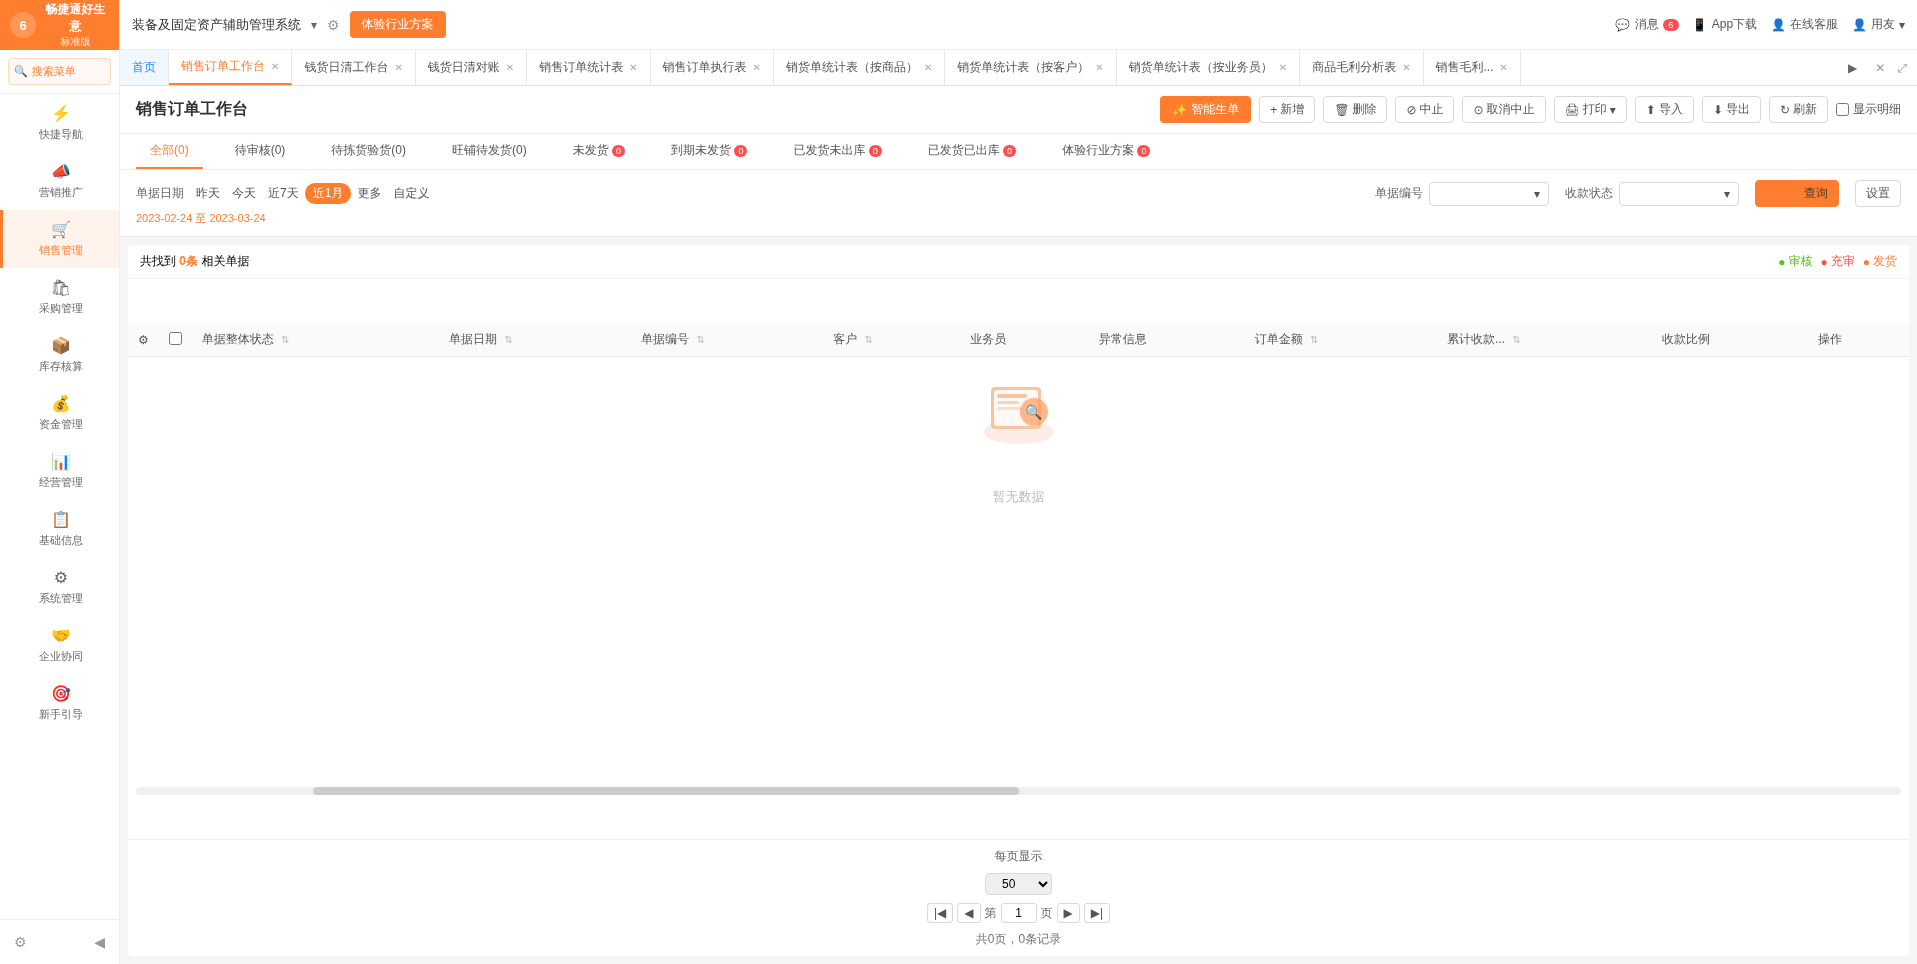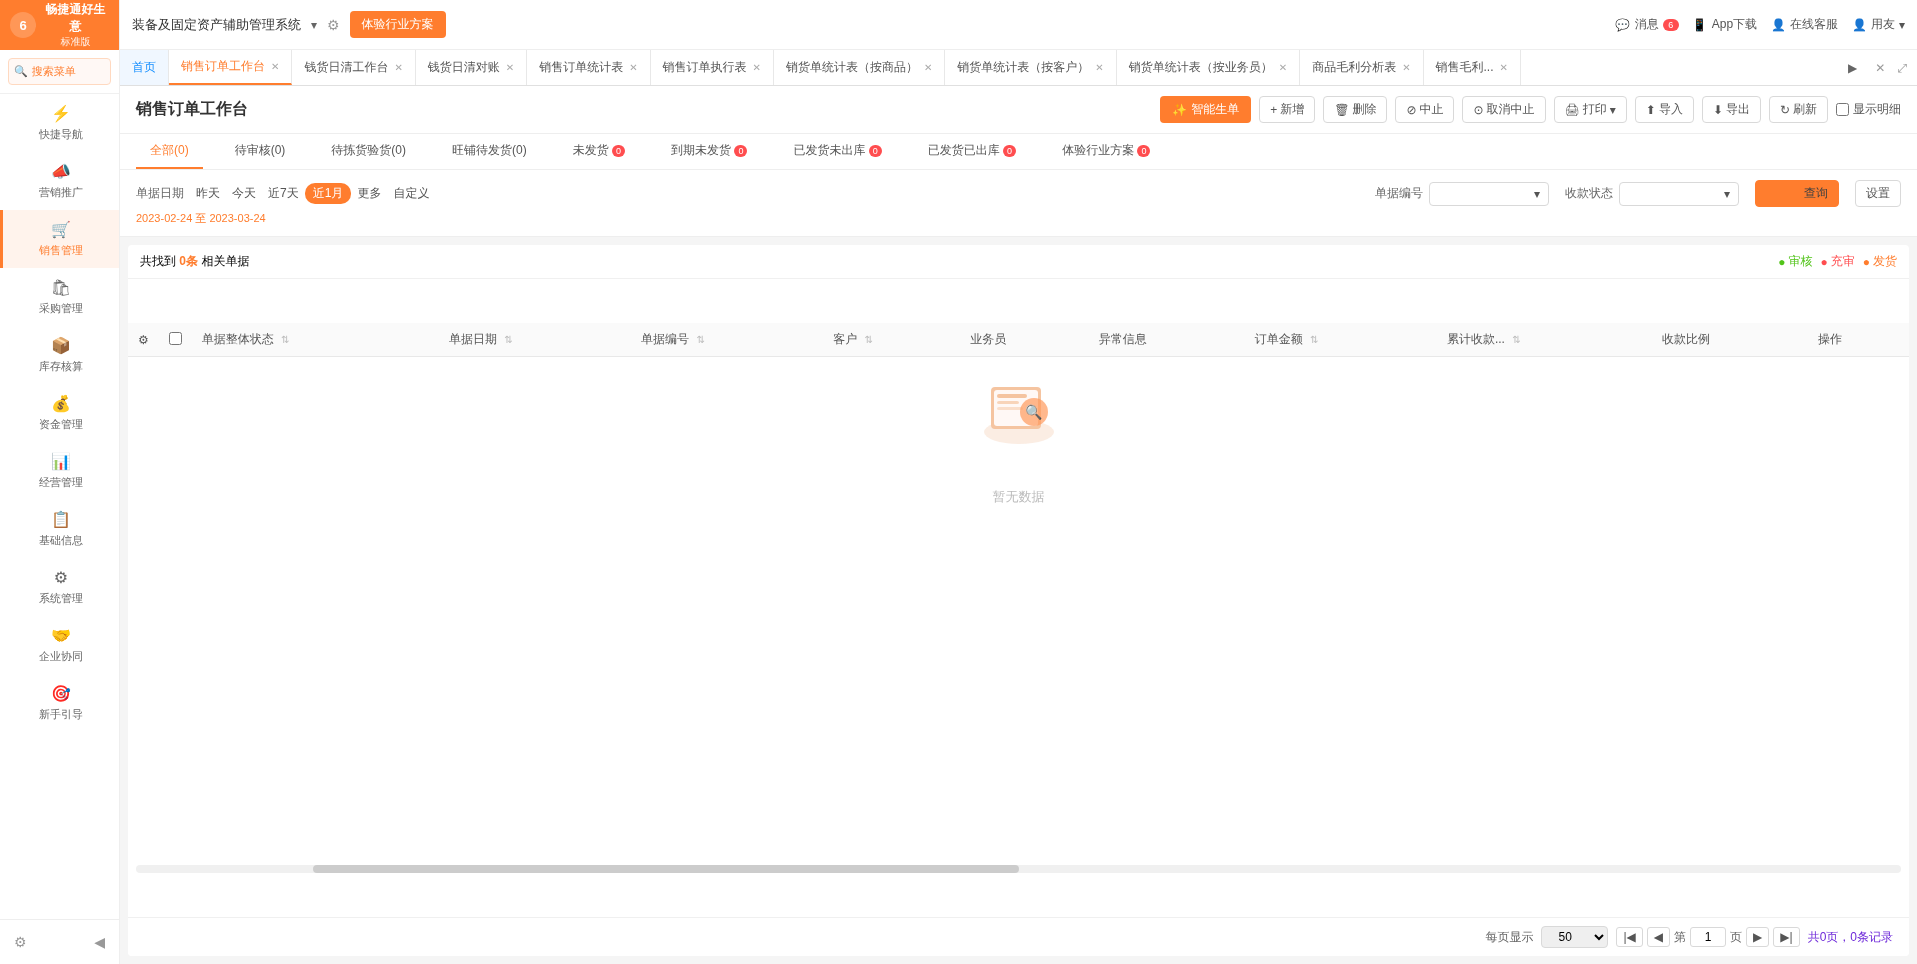--- a/index.html
+++ b/index.html
@@ -86,28 +86,28 @@
     .data-table { width: 100%; border-collapse: collapse; font-size: 12px; }
     .data-table th { background: #fafafa; border-bottom: 1px solid #e8e8e8; padding: 8px 10px; text-align: left; color: #555; font-weight: normal; white-space: nowrap; }
     .data-table th.sortable { cursor: pointer; }
     .sort-icon { color: #bbb; margin-left: 4px; font-size: 10px; }
 
     
     .empty-state { flex: 1; display: flex; flex-direction: column; align-items: center; justify-content: center; gap: 12px; }
     .empty-text { color: #bbb; font-size: 13px; }
 
     
-    .pagination { padding: 8px 16px; background: #fff; border-top: 1px solid #f0f0f0; display: flex; align-items: center; justify-content: flex-end; gap: 8px; }
+    .pagination { padding: 8px 16px; background: #fff; border-top: 1px solid #f0f0f0; display: flex; align-items: center; justify-content: flex-end; gap: 8px; flex-direction: column; }
     .pagination-label { color: #666; font-size: 12px; }
     .pagination-select { border: 1px solid #d9d9d9; border-radius: 4px; padding: 2px 12px; font-size: 12px; }
     .pagination-nav { display: flex; align-items: center; gap: 4px; }
     .pagination-btn { border: 1px solid #d9d9d9; background: #fff; padding: 2px 6px; cursor: pointer; color: #555; border-radius: 3px; font-size: 12px; }
     .pagination-btn:disabled { color: #ccc; cursor: not-allowed; }
     .pagination-input { border: 1px solid #d9d9d9; border-radius: 3px; width: 36px; text-align: center; padding: 2px 4px; font-size: 12px; }
-    .pagination-total { color: #6d28d9; font-size: 12px; }
+    .pagination-total { color: #737373; font-size: 12px; }
 
     
     .scrollbar-area { height: 8px; background: #f0f0f0; margin: 0 8px; border-radius: 4px; }
     .scrollbar-thumb { width: 40%; height: 100%; background: #ccc; border-radius: 4px; margin-left: 10%; }
   </style>
 </head>
 <body>
 
 <div class="sidebar">
   <div class="sidebar-logo">

